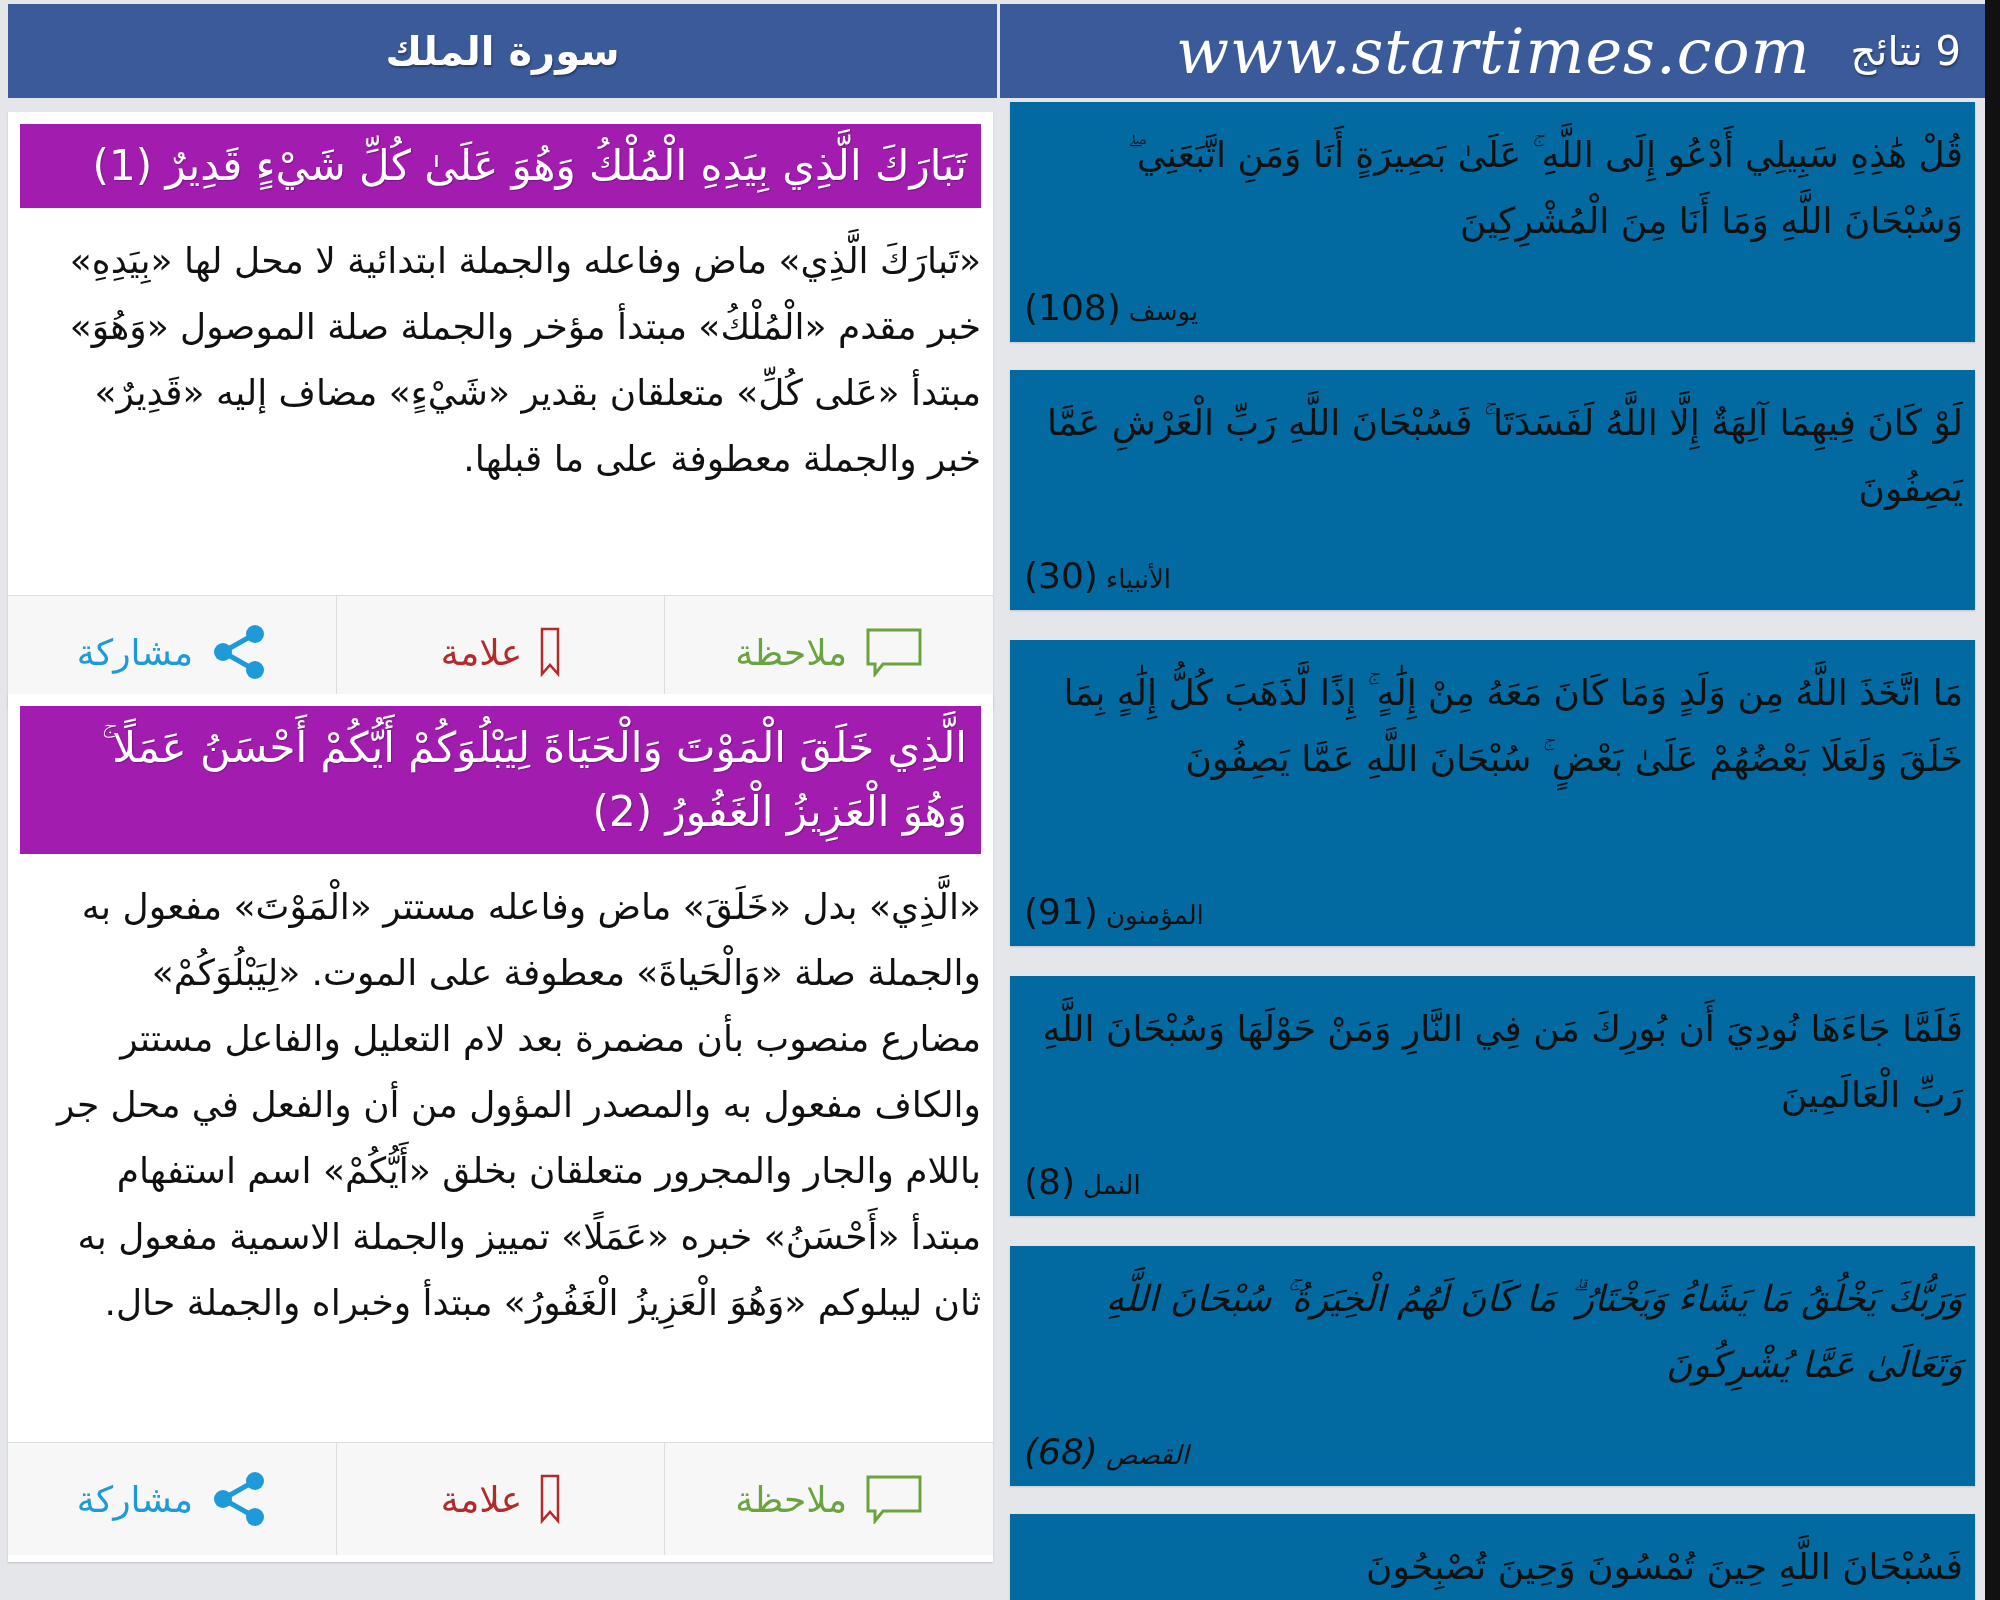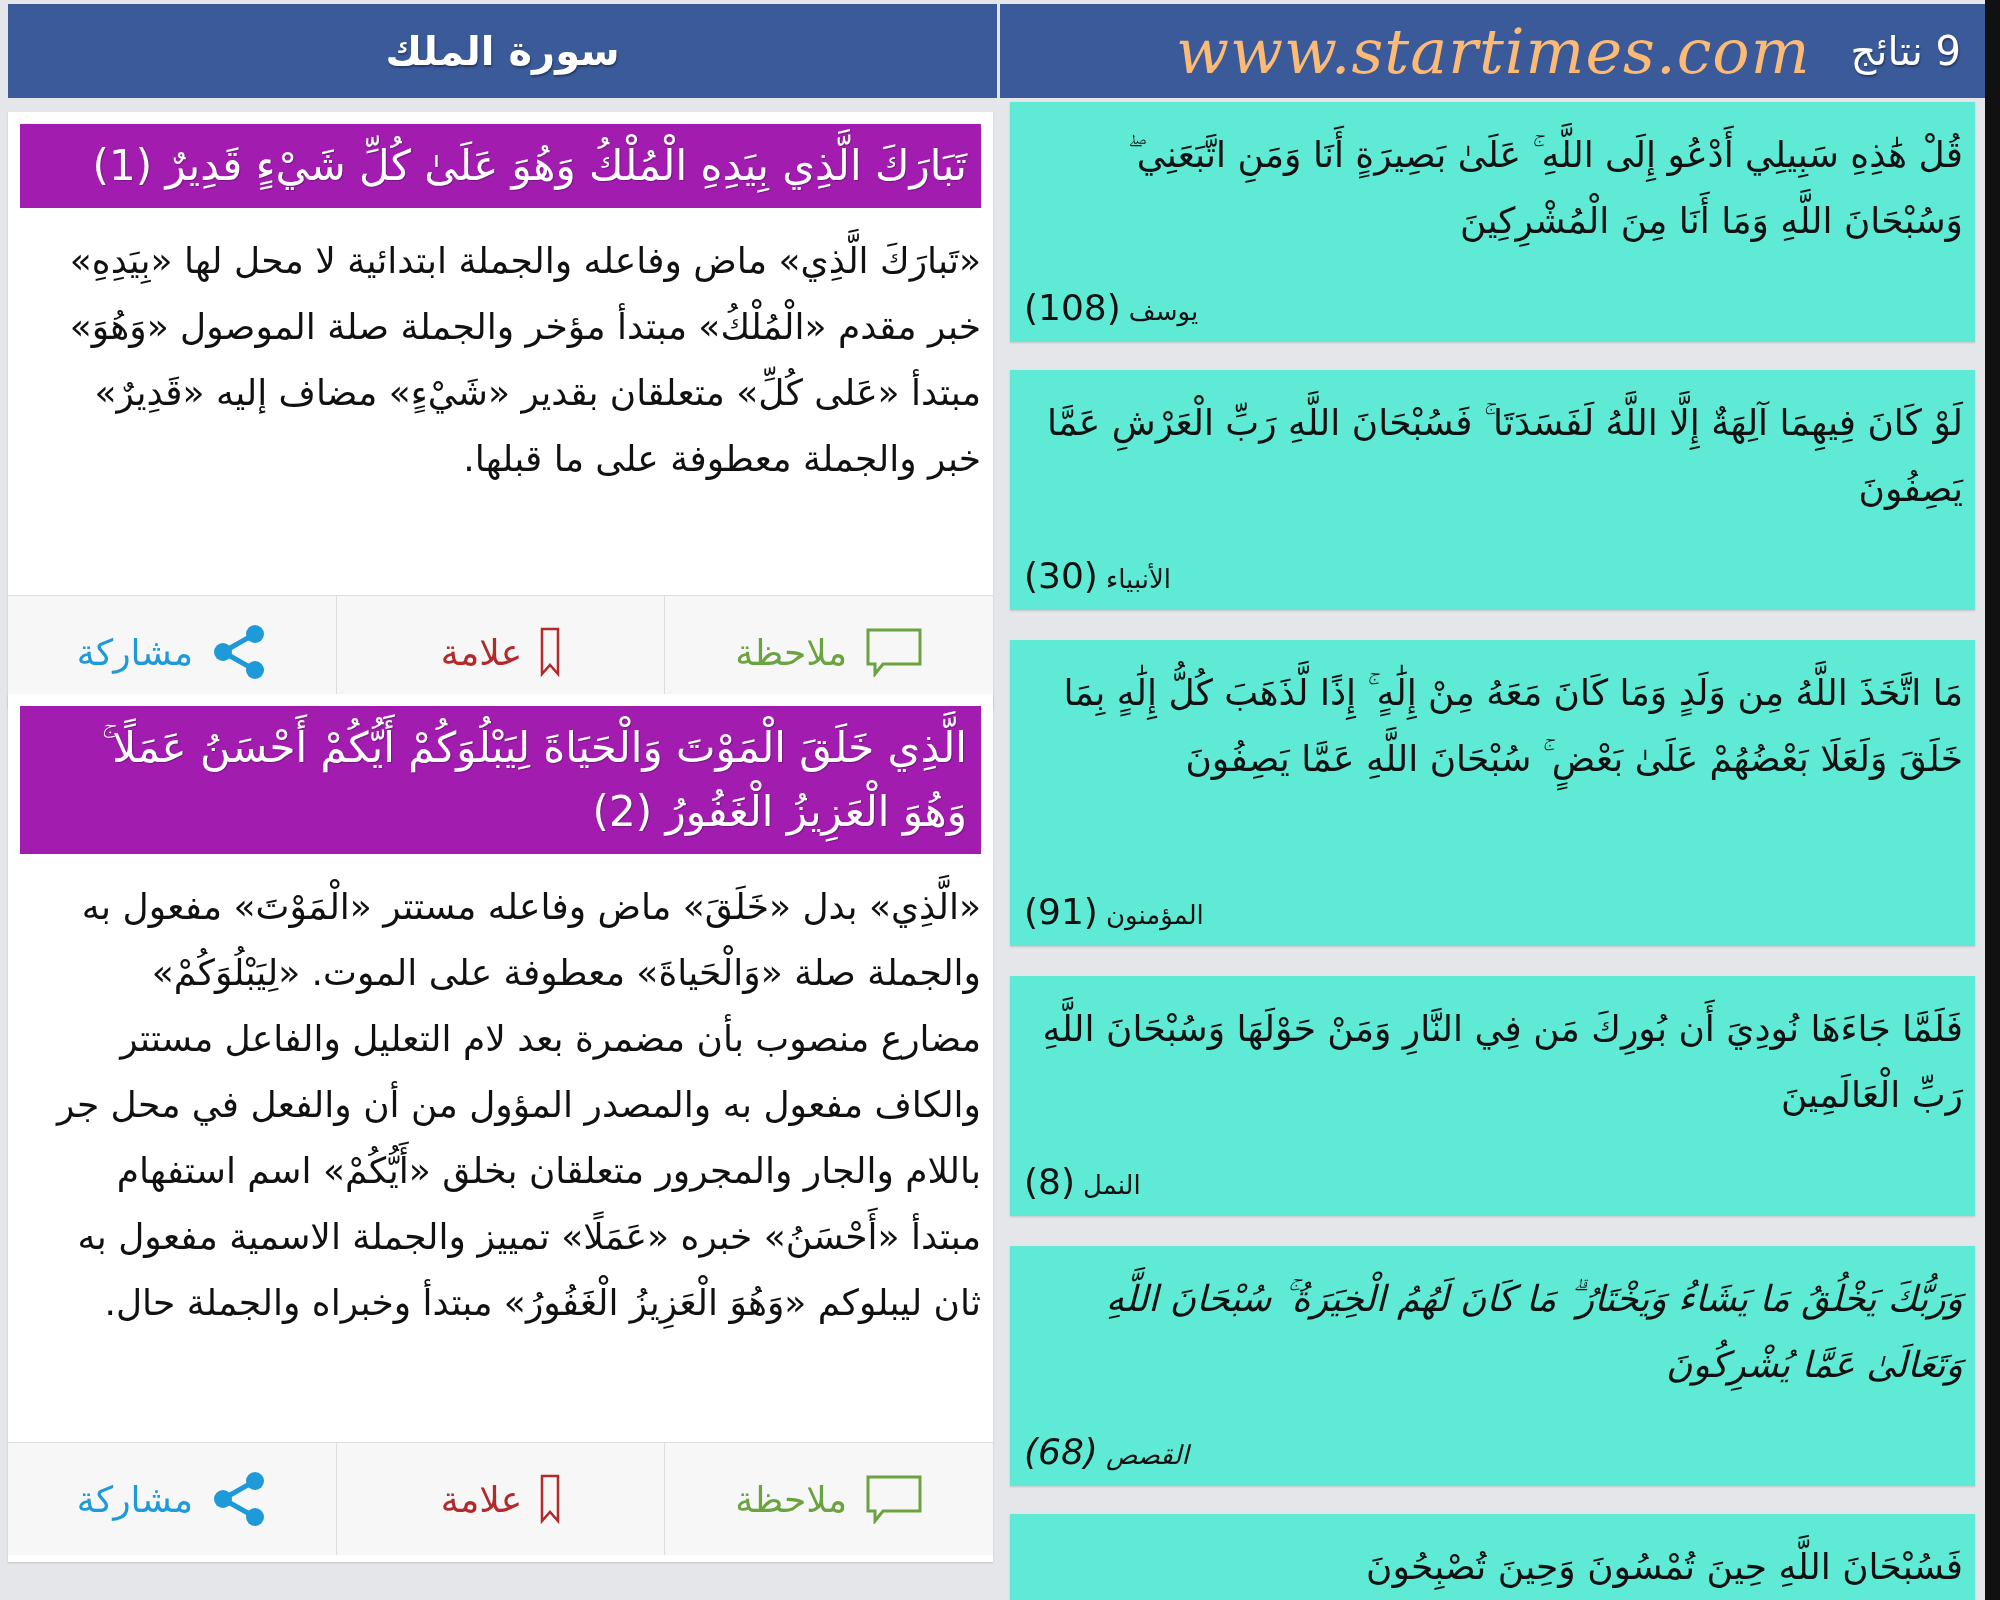--- a/index.html
+++ b/index.html
@@ -17,21 +17,21 @@
   .header {
     position:absolute; top:4px; height:94px; background:#3b5a9a;
     color:#fff; direction:rtl;
   }
   .left-panel .header { left:8px; right:0; display:flex; align-items:center; justify-content:center; }
   .right-panel .header { left:0; right:0; display:flex; align-items:center; }
   .header-title { font-size:40px; font-weight:bold; text-shadow:1px 2px 2px rgba(0,0,0,.35); }
   .results-count { font-size:40px; margin-right:24px; text-shadow:1px 2px 2px rgba(0,0,0,.35); }
   .watermark {
     direction:ltr; font-family:"DejaVu Serif", serif; font-style:italic;
-    color:#fdba74; font-size:62px; margin-right:40px; letter-spacing:1px;
+    color:#ffffff; font-size:62px; margin-right:40px; letter-spacing:1px;
   }
 
   
   .verse-card {
     position:absolute; left:8px; right:4px; background:#fff;
     box-shadow:0 1px 2px rgba(0,0,0,.15);
   }
   .verse-banner {
     margin:12px 12px 0 12px; background:#a21caf; color:#fff;
     direction:rtl; text-align:right; font-size:42px; line-height:64px;
@@ -50,21 +50,21 @@
     font-size:36px; cursor:pointer; border-left:1px solid #dcdde0;
   }
   .action-btn:last-child { border-left:none; }
   .note-btn { color:#6aa33f; }
   .mark-btn { color:#b32a2a; }
   .share-btn { color:#1e9ad8; }
   .action-btn svg { display:block; }
 
   
   .result-card {
-    position:absolute; left:10px; right:10px; background:#5eead4; direction:rtl;
+    position:absolute; left:10px; right:10px; background:#0369a1; direction:rtl;
     box-shadow:0 1px 2px rgba(0,0,0,.15);
   }
   .result-text {
     text-align:right; font-size:36px; line-height:66px; color:#111;
     padding:20px 12px 0 16px;
   }
   .result-ref {
     position:absolute; left:14px; bottom:14px; direction:rtl;
     font-size:36px; color:#111; display:flex; gap:8px; align-items:baseline;
   }

